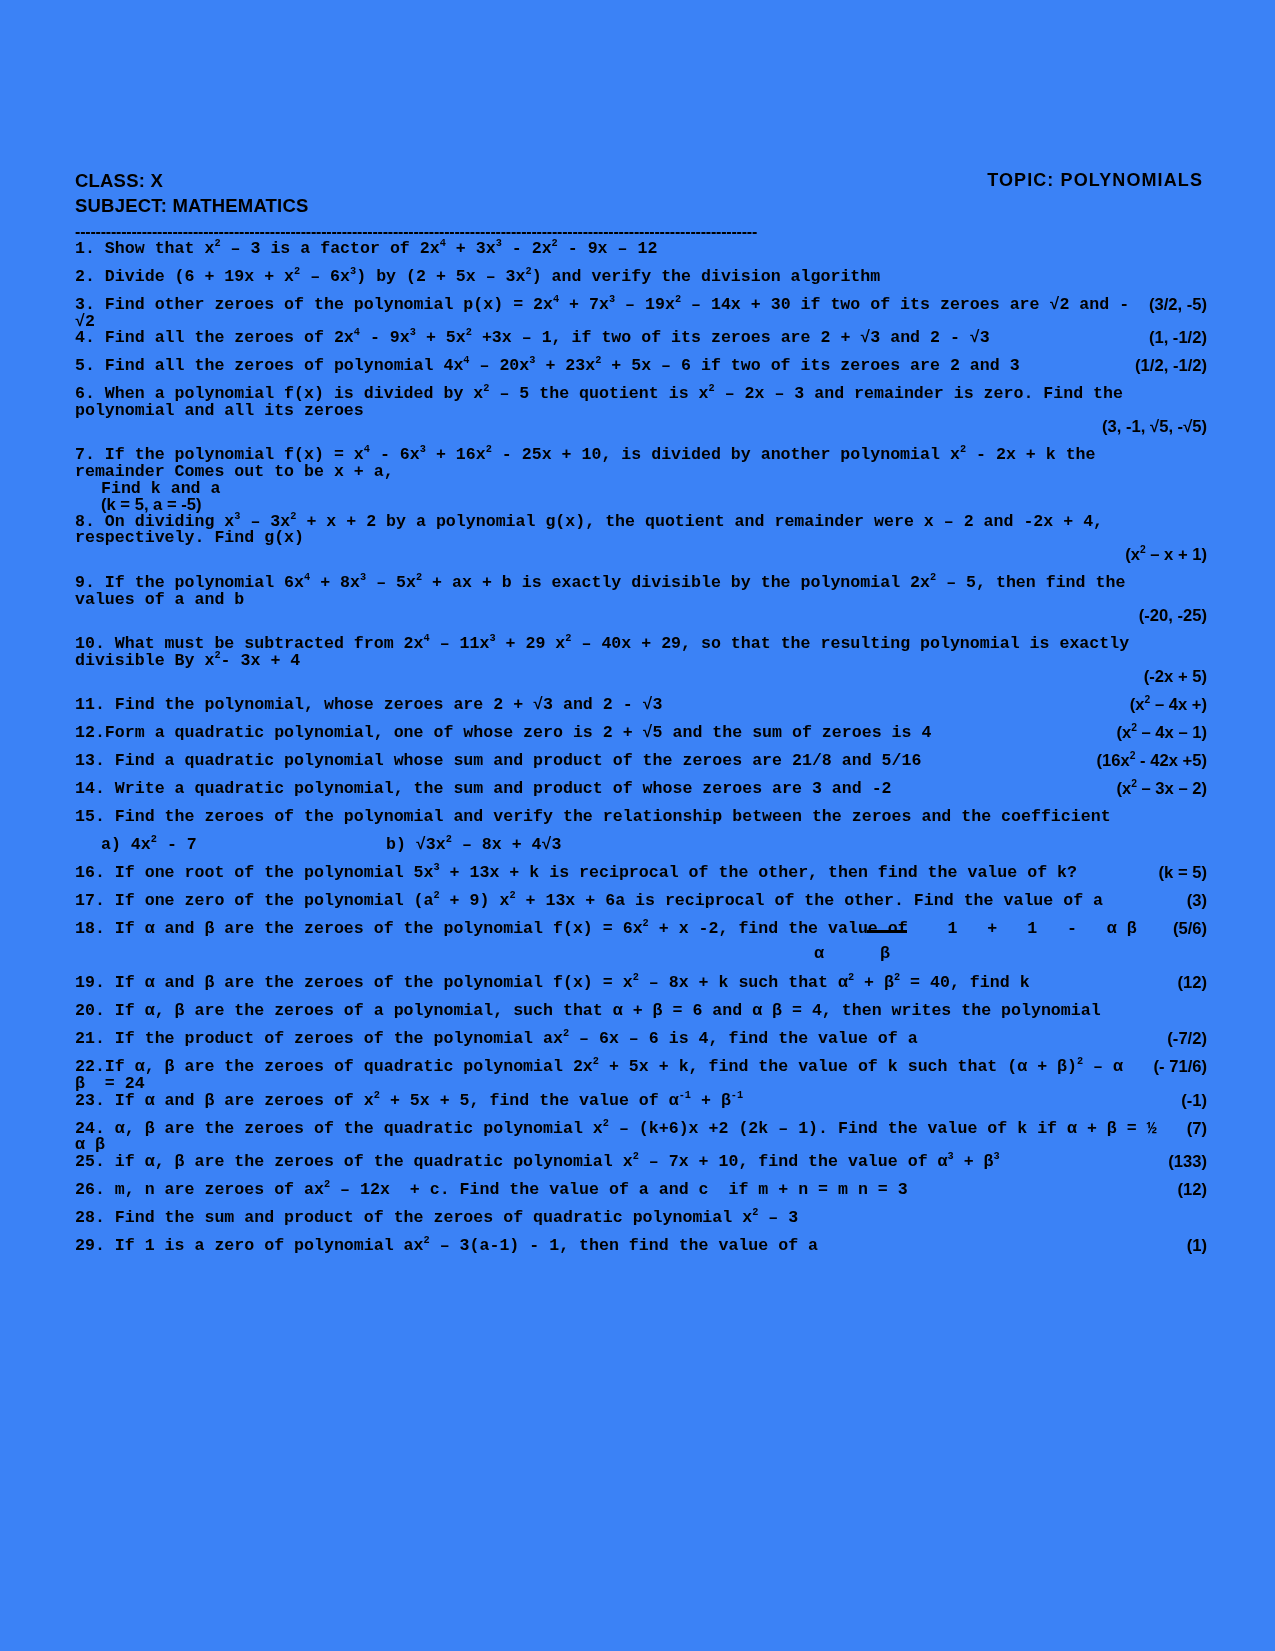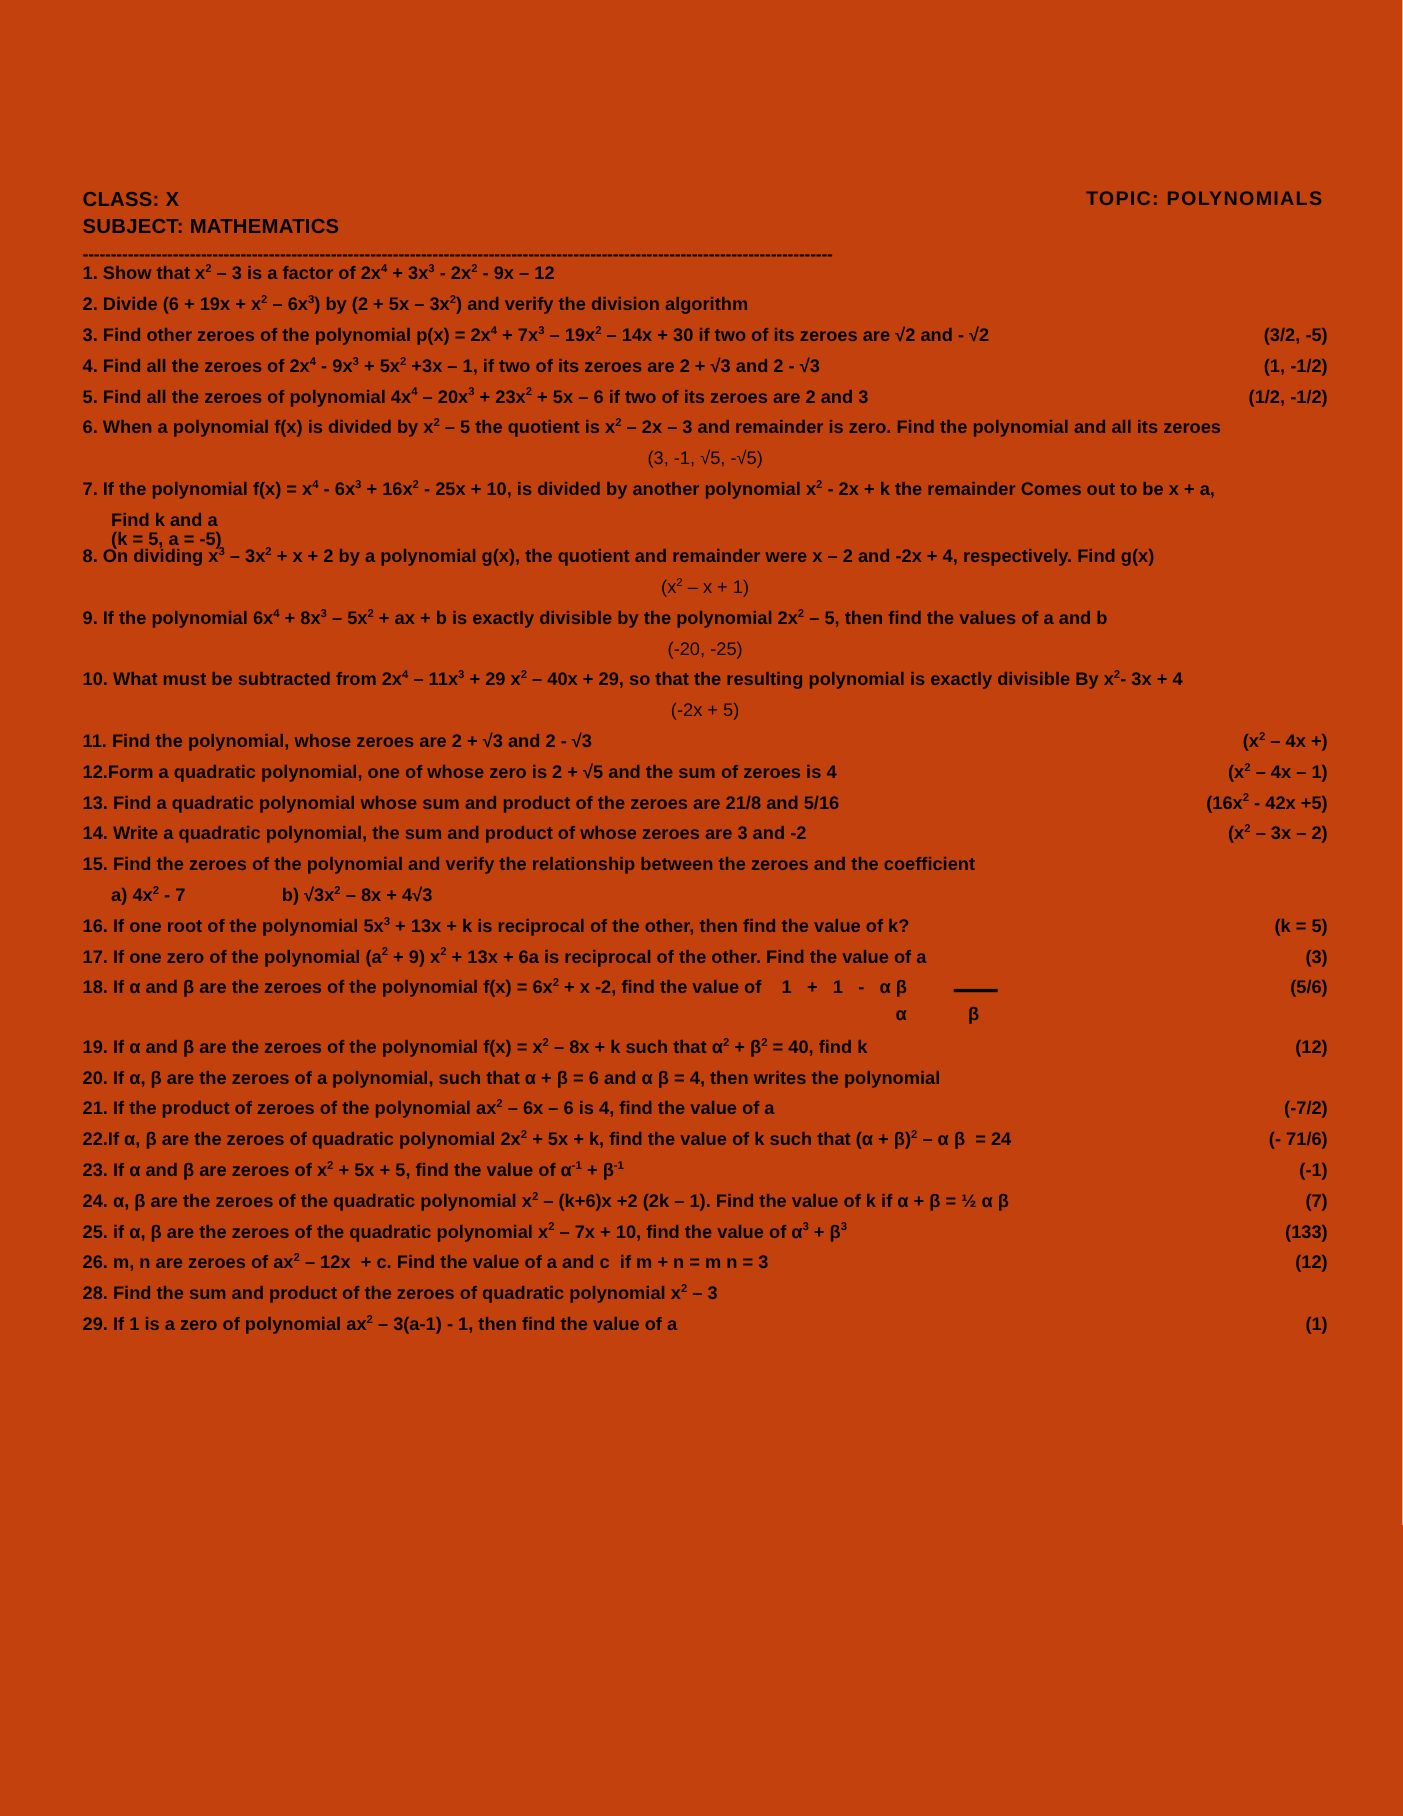--- a/index.html
+++ b/index.html
@@ -9,21 +9,21 @@
     background: #ffffff;
   }
   body {
     font-family: "Liberation Sans", sans-serif;
     color: #000000;
   }
   #page {
     position: relative;
     width: 1275px;
     height: 1651px;
-    background: #c2410c;
+    background: #3b82f6;
     box-sizing: border-box;
     padding: 168px 68px 0 75px;
     overflow: hidden;
   }
   
   .hdr-row {
     display: flex;
     justify-content: space-between;
     align-items: flex-start;
     font-weight: bold;
@@ -68,32 +68,33 @@
     align-items: flex-start;
     justify-content: space-between;
     margin: 0;
     padding: 0;
     min-height: 28px;
   }
   .q-text {
     flex: 1 1 auto;
     padding-right: 12px;
     white-space: normal;
+    font-family: Liberation Mono, monospace;
   }
   .q-ans {
     flex: 0 0 auto;
     text-align: right;
     white-space: nowrap;
   }
   
   .ansrow {
-    text-align: center;
+    text-align: right;
     min-height: 28px;
     font-size: 16.6px;
-    font-weight: normal;
+    font-weight: bold;
   }
   .indent { padding-left: 26px; flex-direction: column; }
   sup {
     font-size: 0.62em;
     vertical-align: super;
     line-height: 0;
   }
   .q18-denoms {
     position: relative;
     height: 26px;

